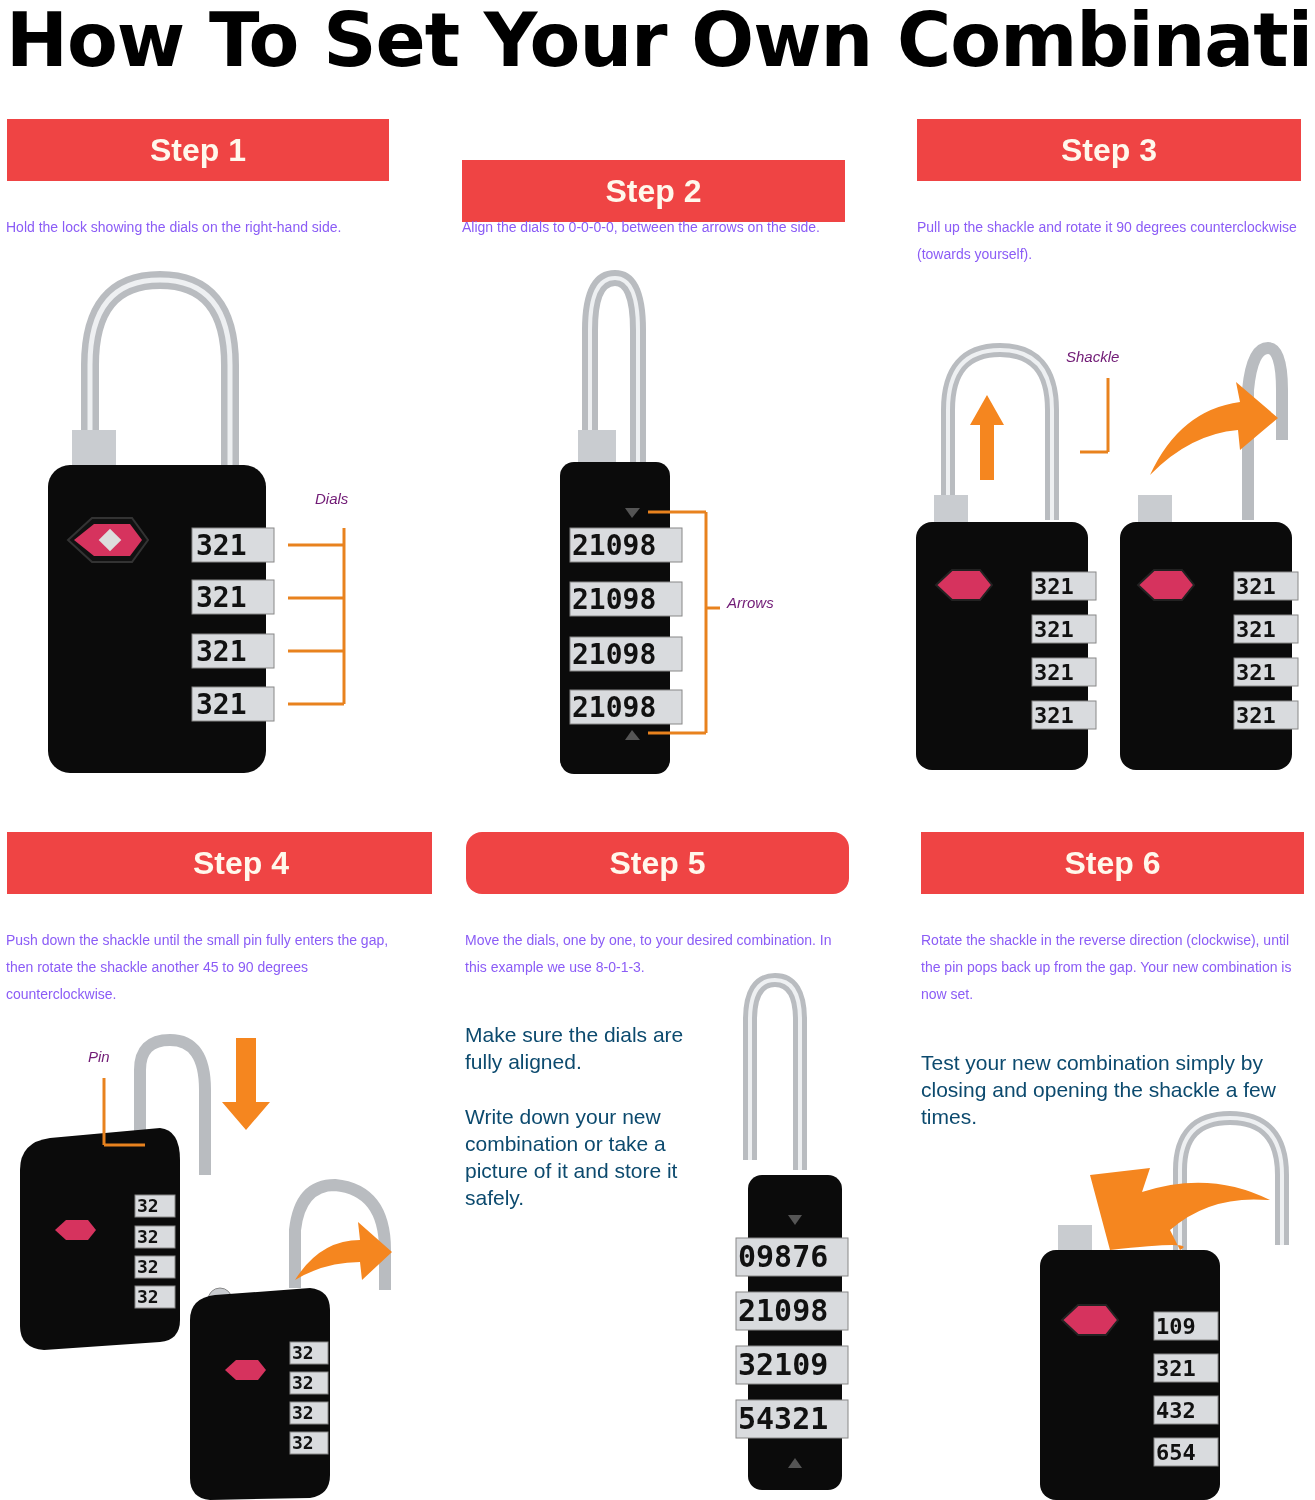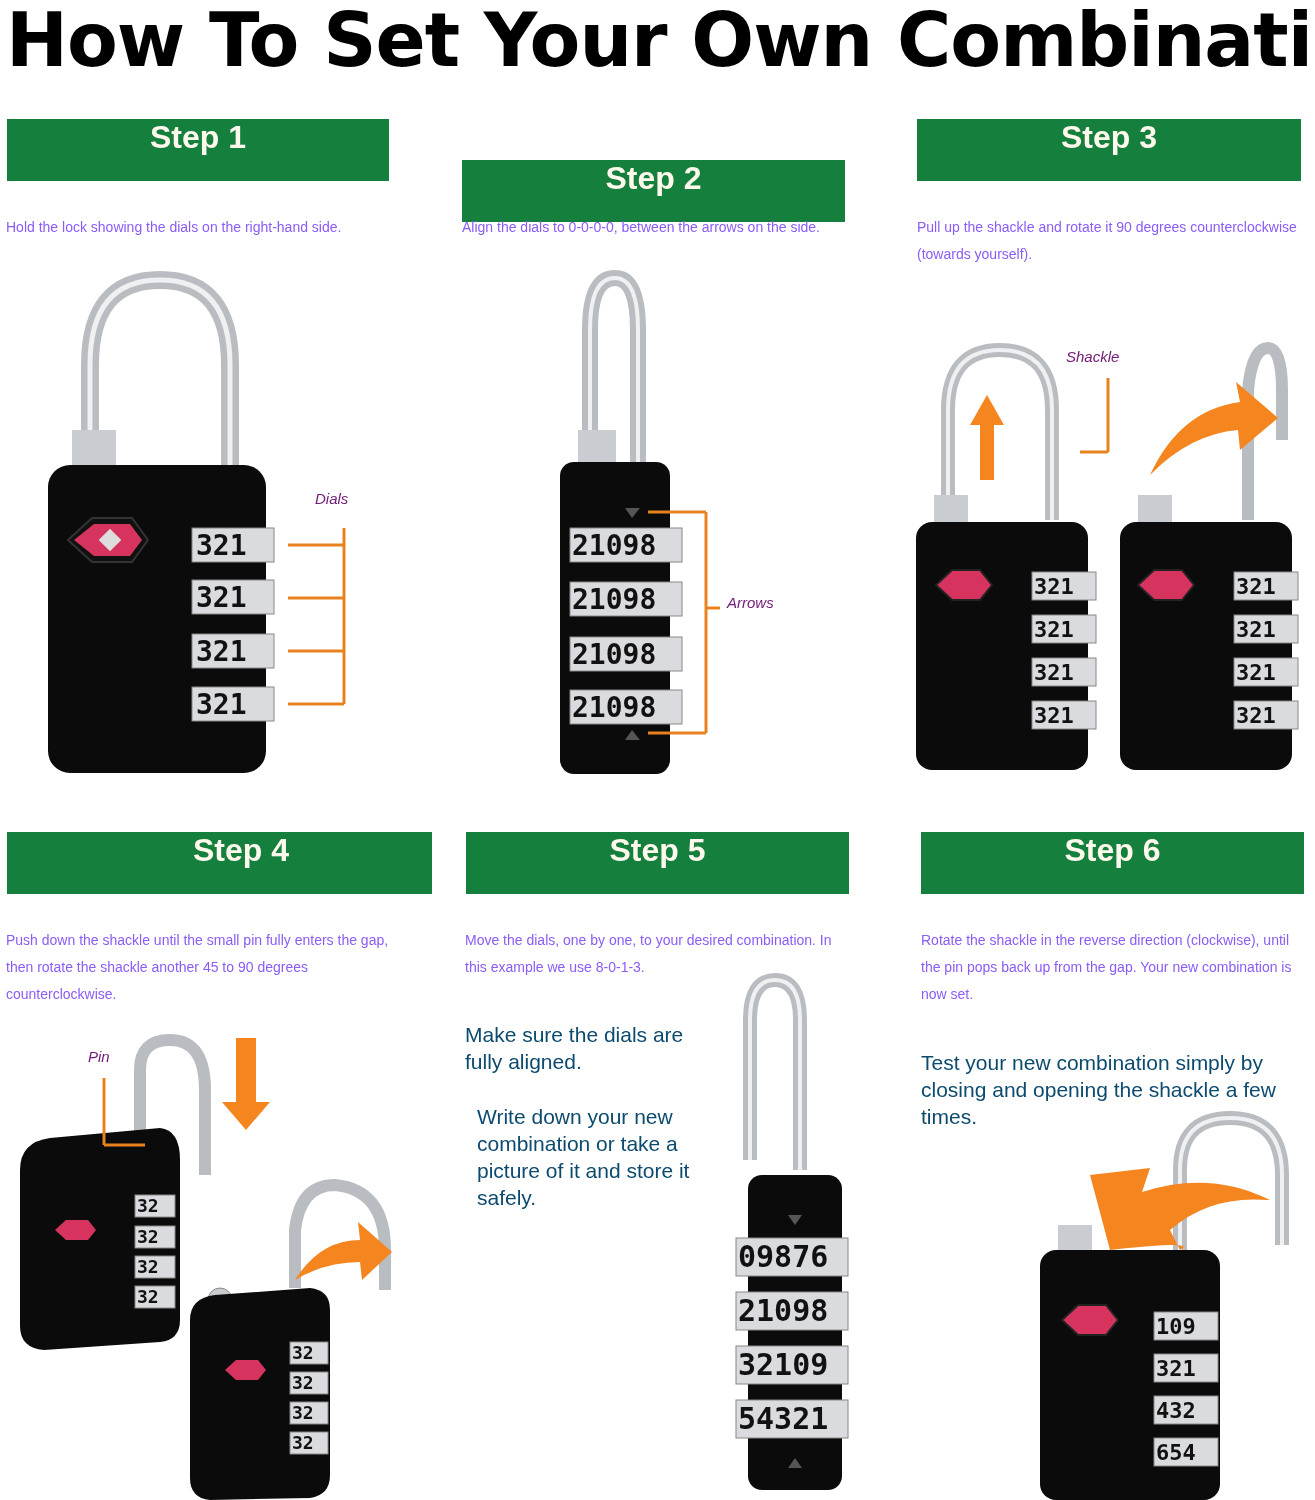--- a/index.html
+++ b/index.html
@@ -1,18 +1,18 @@
 <!DOCTYPE html>
 <html><head>
 <meta charset="utf-8">
 <style>
   html, body { margin:0; padding:0; background:#ffffff; }
   body { width:1315px; height:1500px; position:relative; overflow:hidden; font-family:"Liberation Sans", sans-serif; color:#111; }
   .title { position:absolute; left:6px; top:0; font-size:74px; font-weight:bold; letter-spacing:-1px; line-height:80px; color:#000; font-family:"DejaVu Sans", sans-serif; white-space:nowrap; }
-  .banner { position:absolute; height:62px; background:#15803d; color:#fff8ec; font-size:32px; font-weight:bold; display:flex; align-items:flex-start; justify-content:center; }
+  .banner { position:absolute; height:62px; background:#ef4444; color:#fff8ec; font-size:32px; font-weight:bold; display:flex; align-items:center; justify-content:center; }
   .desc { position:absolute; font-size:14px; line-height:27px; color:#8b5cf6;margin-top:15px; }
   .note { position:absolute; font-size:21px; line-height:27px; color:#0c4a6e; }
   .callout { position:absolute; font-size:15px; color:#701a75;font-style:italic; }
   svg.art { position:absolute; overflow:visible; }
 </style>
 </head>
 <body>
 
 <div class="title">How To Set Your Own Combination</div>
 
@@ -178,26 +178,26 @@
     <rect x="290" y="342" width="38" height="22" fill="#d9dbde" stroke="#888"></rect>
       <text x="292" y="359" fill="#111">32</text>
     <rect x="290" y="372" width="38" height="22" fill="#d9dbde" stroke="#888"></rect>
       <text x="292" y="389" fill="#111">32</text>
     <rect x="290" y="402" width="38" height="22" fill="#d9dbde" stroke="#888"></rect>
       <text x="292" y="419" fill="#111">32</text>
   </g>
 </svg>
 <div class="callout" style="left:88px;top:1048px;">Pin</div>
 
-<div class="banner" style="left:466px;top:832px;width:383px;">
+<div class="banner" style="left:466px;top:832px;width:383px;border-radius:16px;">
     <span>Step 5</span>
   </div>
 <div class="desc" style="left:465px;top:912px;width:385px;">Move the dials, one by one, to your desired combination. In this example we use 8-0-1-3.</div>
 <div class="note" style="left:465px;top:1021px;width:250px;">Make sure the dials are fully aligned.</div>
-<div class="note" style="left:477px;top:1103px;width:230px;">Write down your new combination or take a picture of it and store it safely.</div>
+<div class="note" style="left:465px;top:1103px;width:230px;">Write down your new combination or take a picture of it and store it safely.</div>
 
 <svg class="art" style="left:720px;top:970px;" width="140" height="520">
   <g>
     <path d="M30 190 L30 50 Q30 10 55 10 Q80 10 80 50 L80 200" fill="none" stroke="#b9bcc0" stroke-width="14"></path>
     <path d="M30 190 L30 50 Q30 10 55 10 Q80 10 80 50 L80 200" fill="none" stroke="#eef0f2" stroke-width="4"></path>
   </g>
   <rect x="28" y="205" width="94" height="315" rx="14" fill="#0b0b0b"></rect>
   <polygon points="68,245 82,245 75,255" fill="#555"></polygon>
   <polygon points="68,498 82,498 75,488" fill="#555"></polygon>
   <g font-family="DejaVu Sans Mono, monospace" font-size="30" font-weight="bold">

